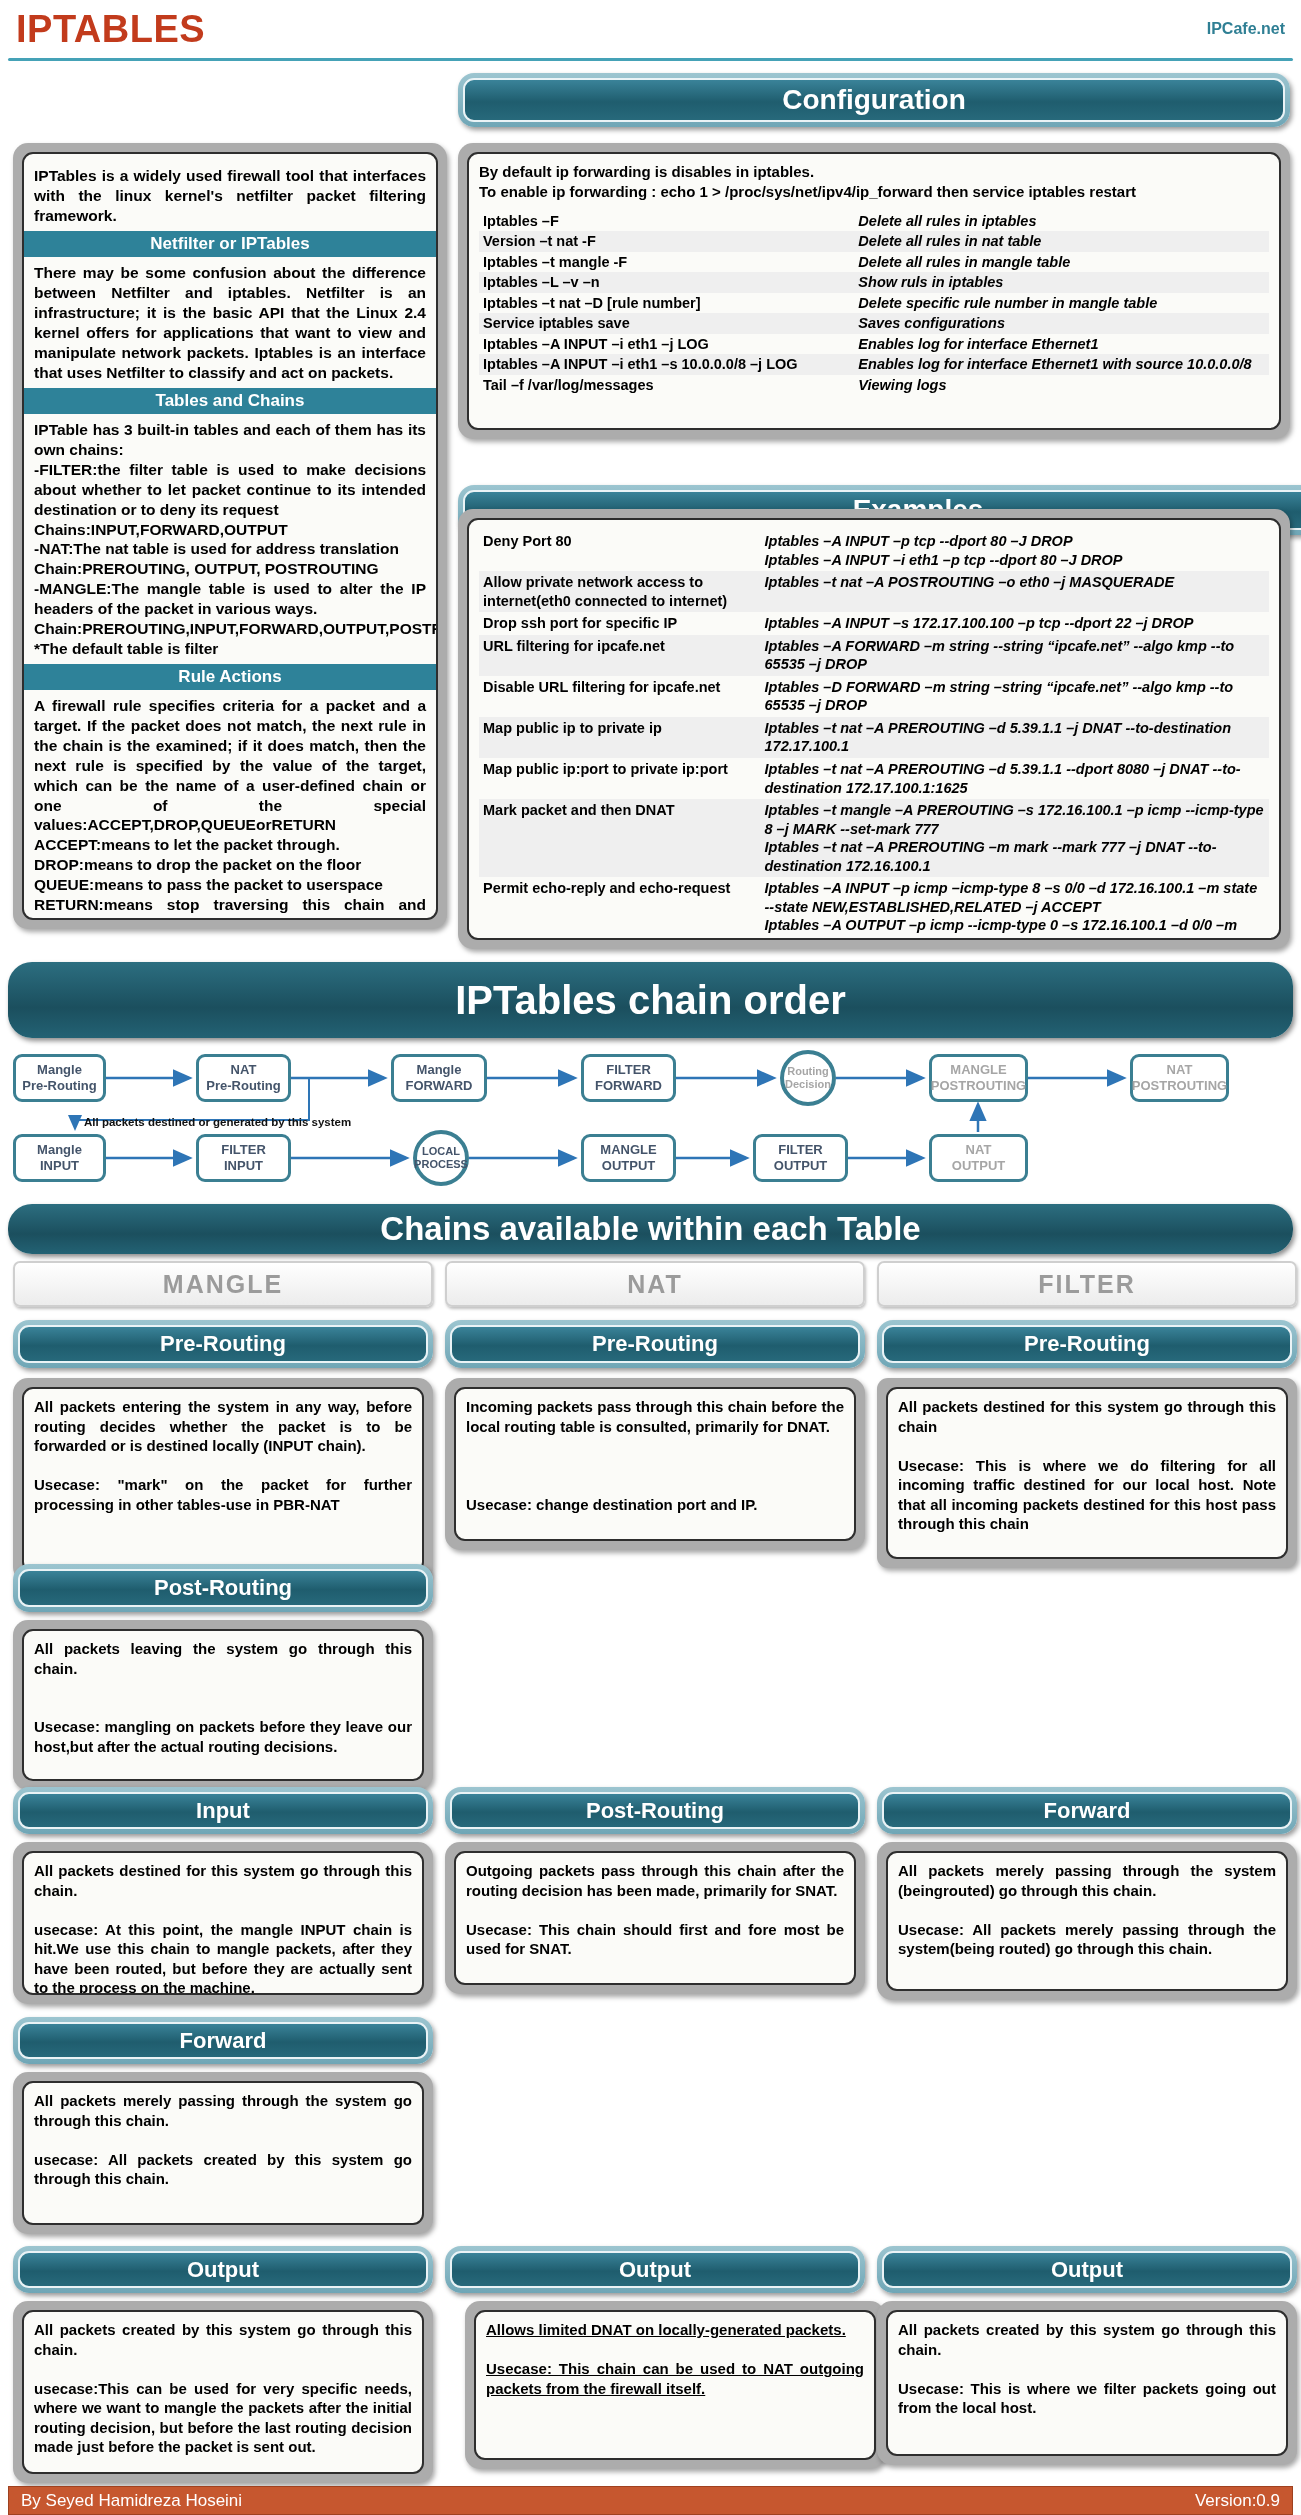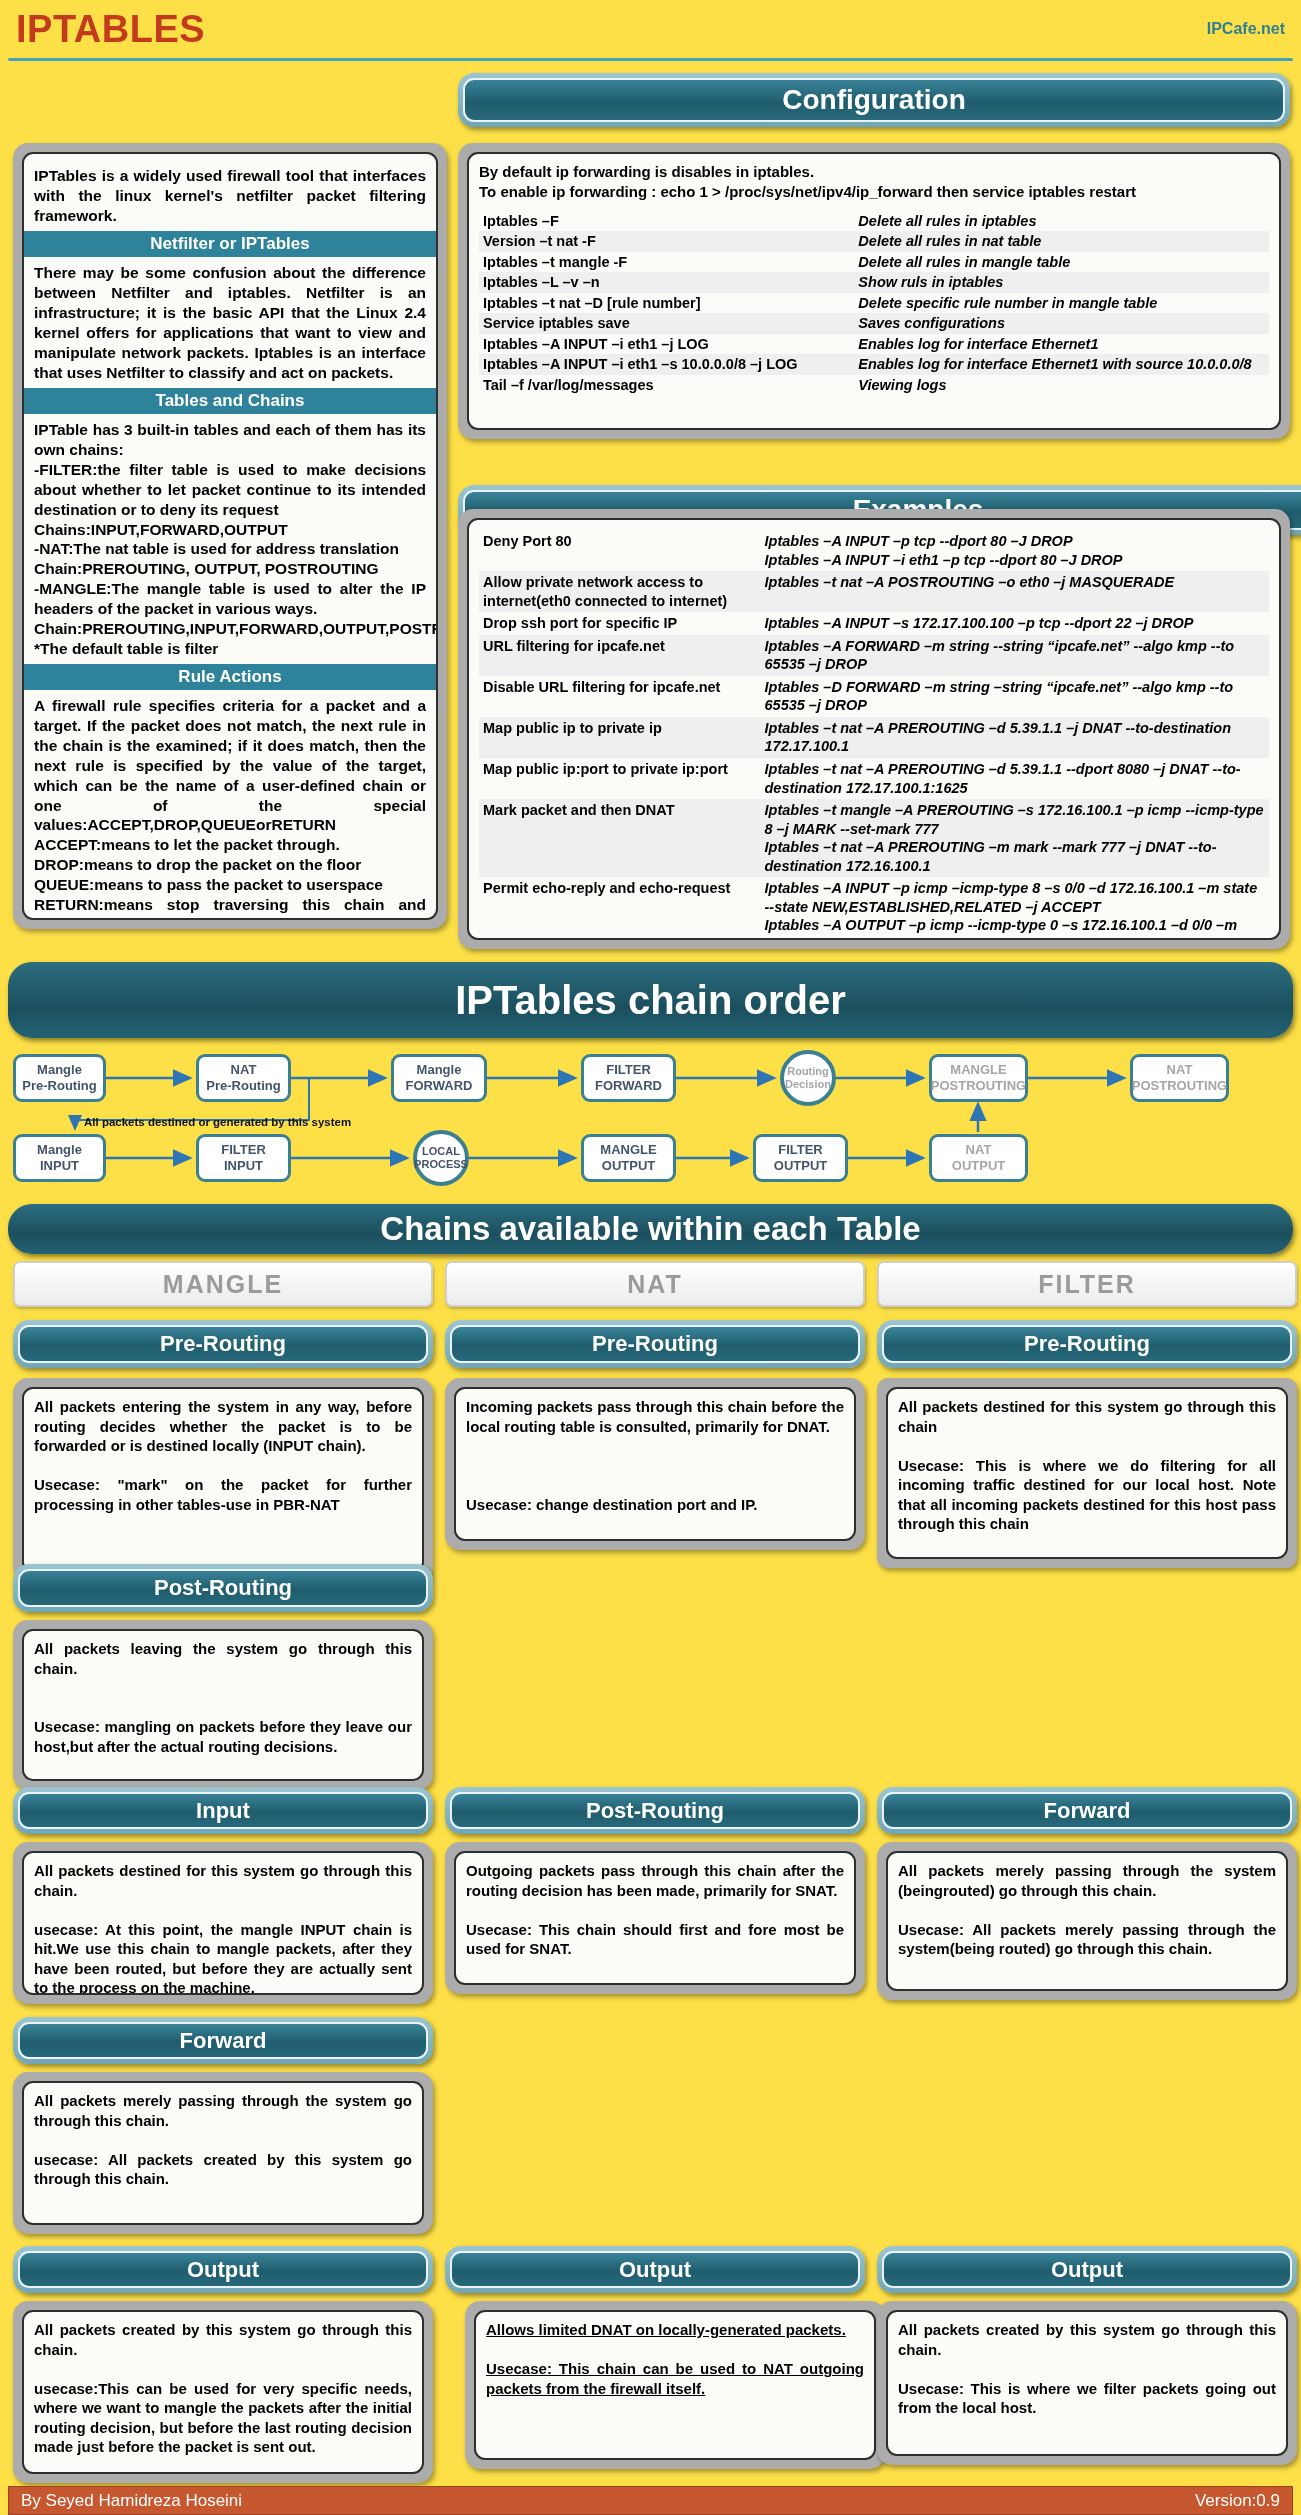--- a/index.html
+++ b/index.html
@@ -1,17 +1,17 @@
 <!DOCTYPE html>
 <html><head>
 <meta charset="utf-8">
 <style>
   * { margin:0; padding:0; box-sizing:border-box; }
   body { background:#e8e8e8; font-family:"Liberation Sans", sans-serif; }
-  #page { position:relative; width:1301px; height:2515px; background:#fde047; margin:0 auto; overflow:hidden; }
+  #page { position:relative; width:1301px; height:2515px; background:#ffffff; margin:0 auto; overflow:hidden; }
 
   
   .brand-title { position:absolute; left:16px; top:8px; font-size:38px; font-weight:bold; color:#C23B1C; letter-spacing:0.5px; }
   .brand-site  { position:absolute; right:16px; top:20px; font-size:16px; font-weight:bold; color:#2F7F94; }
   .brand-rule  { position:absolute; left:8px; right:8px; top:58px; height:3px; background:#45A2B7; border-radius:2px; }
 
   
   .pill { position:absolute; border-radius:16px; padding:5px;
           background:linear-gradient(180deg,#9CC5D0,#6FA6B6);
           box-shadow:2px 3px 5px rgba(0,0,0,.40); }

